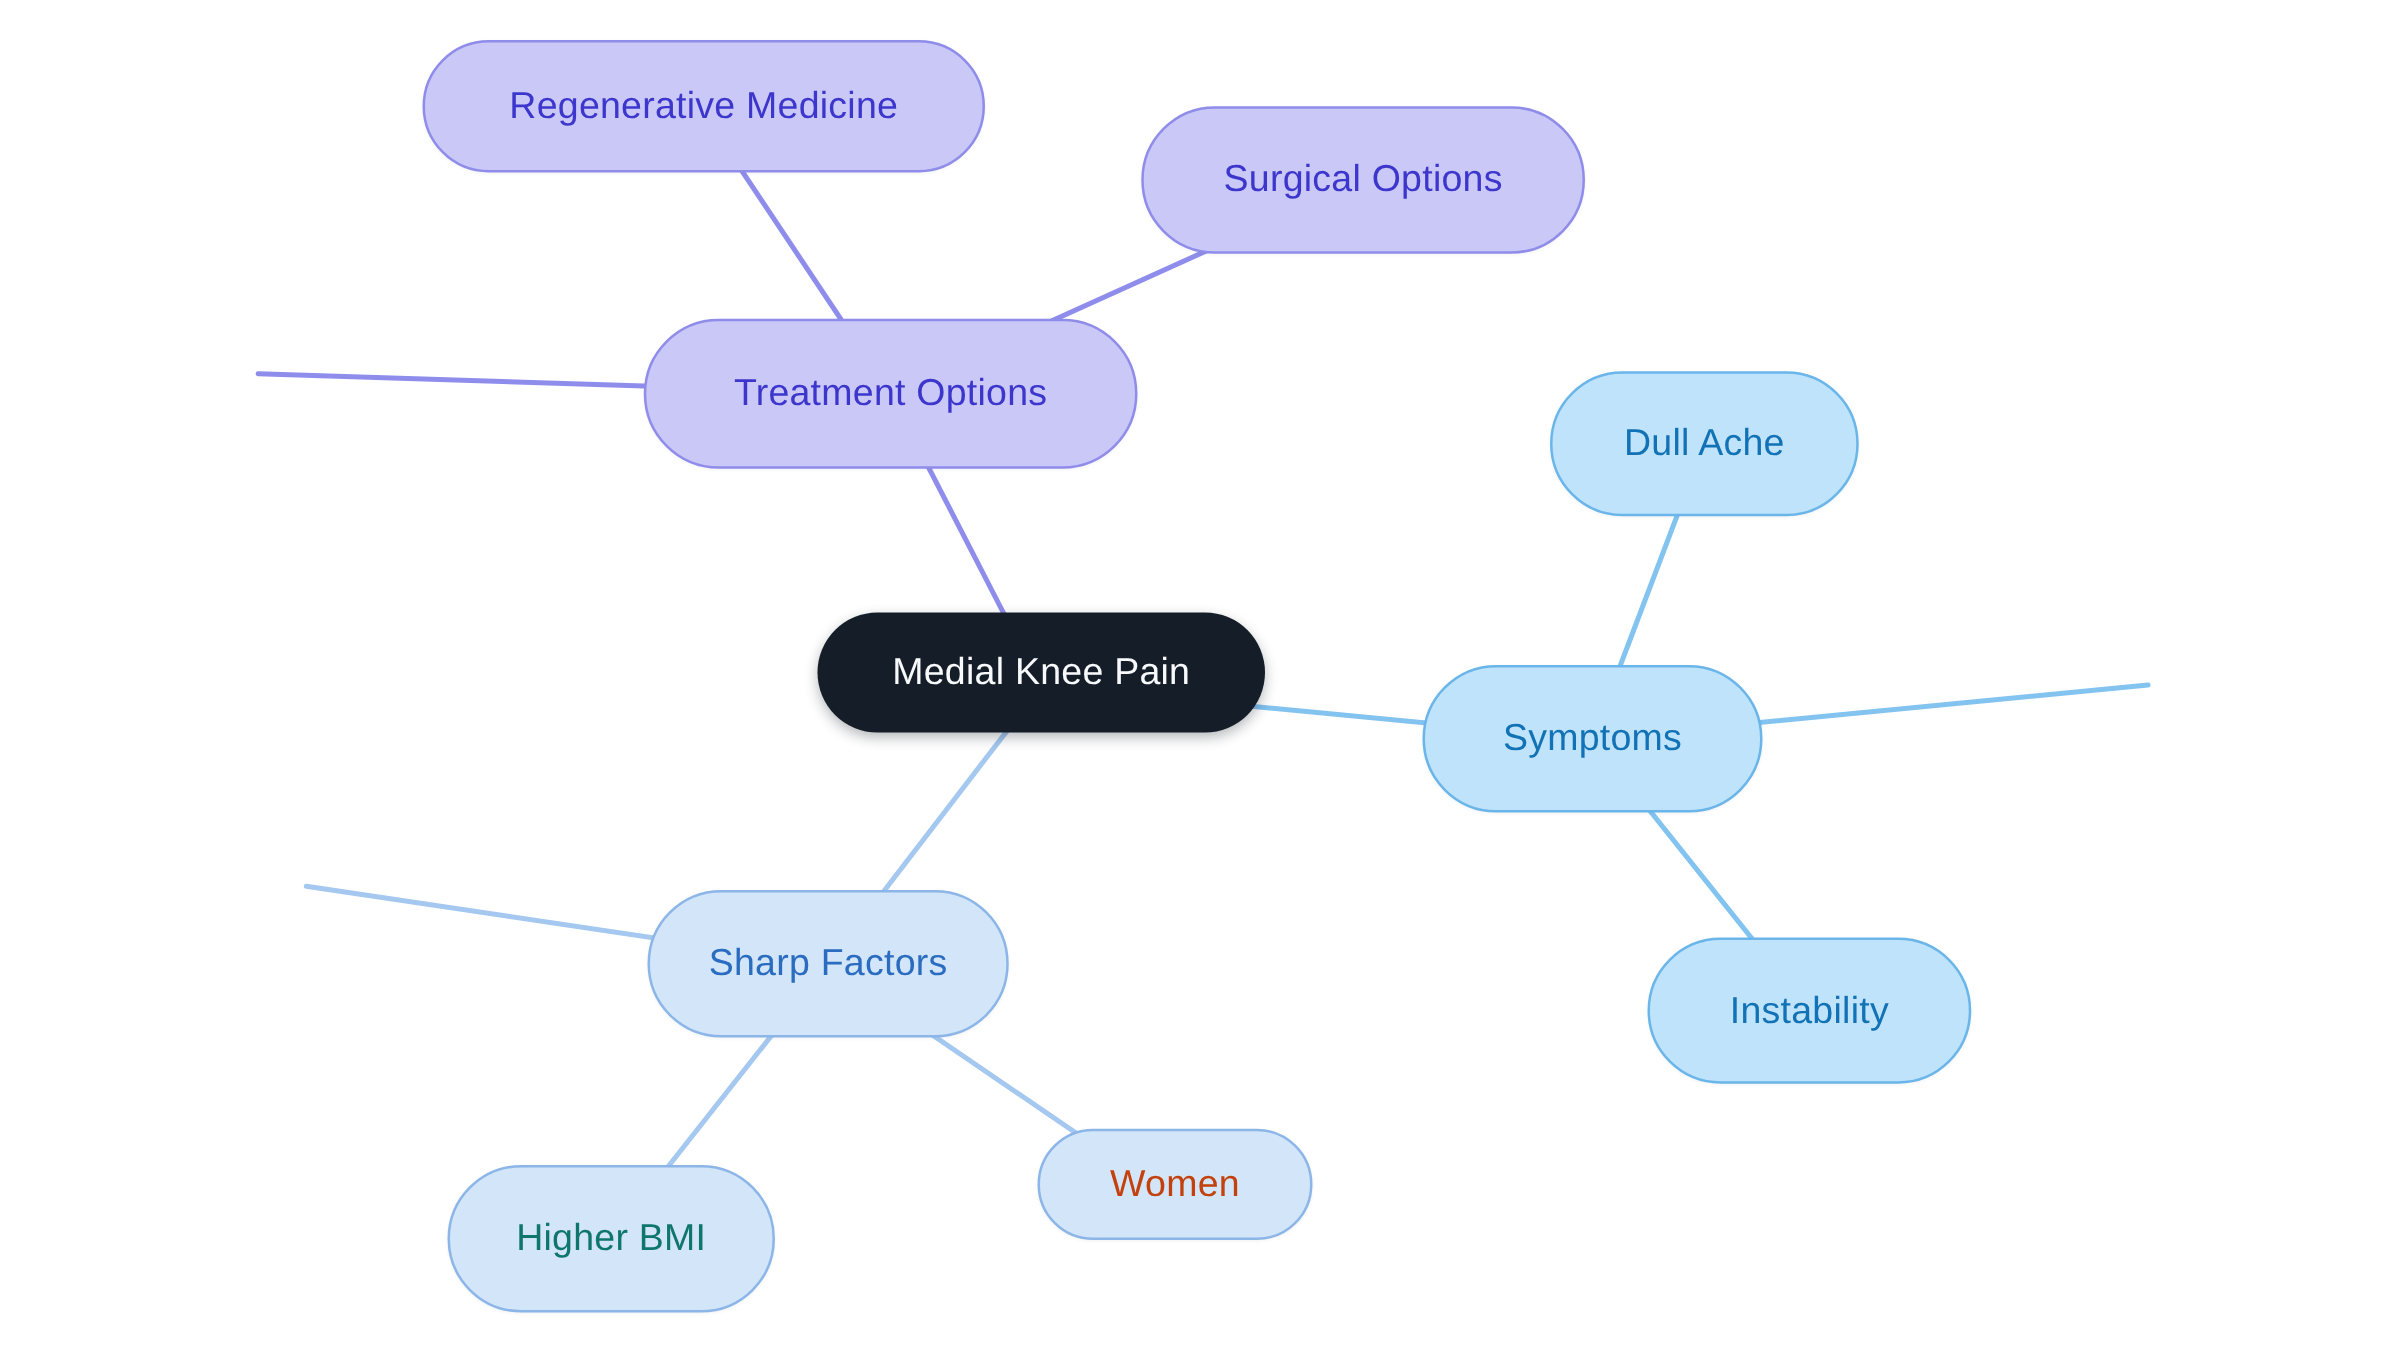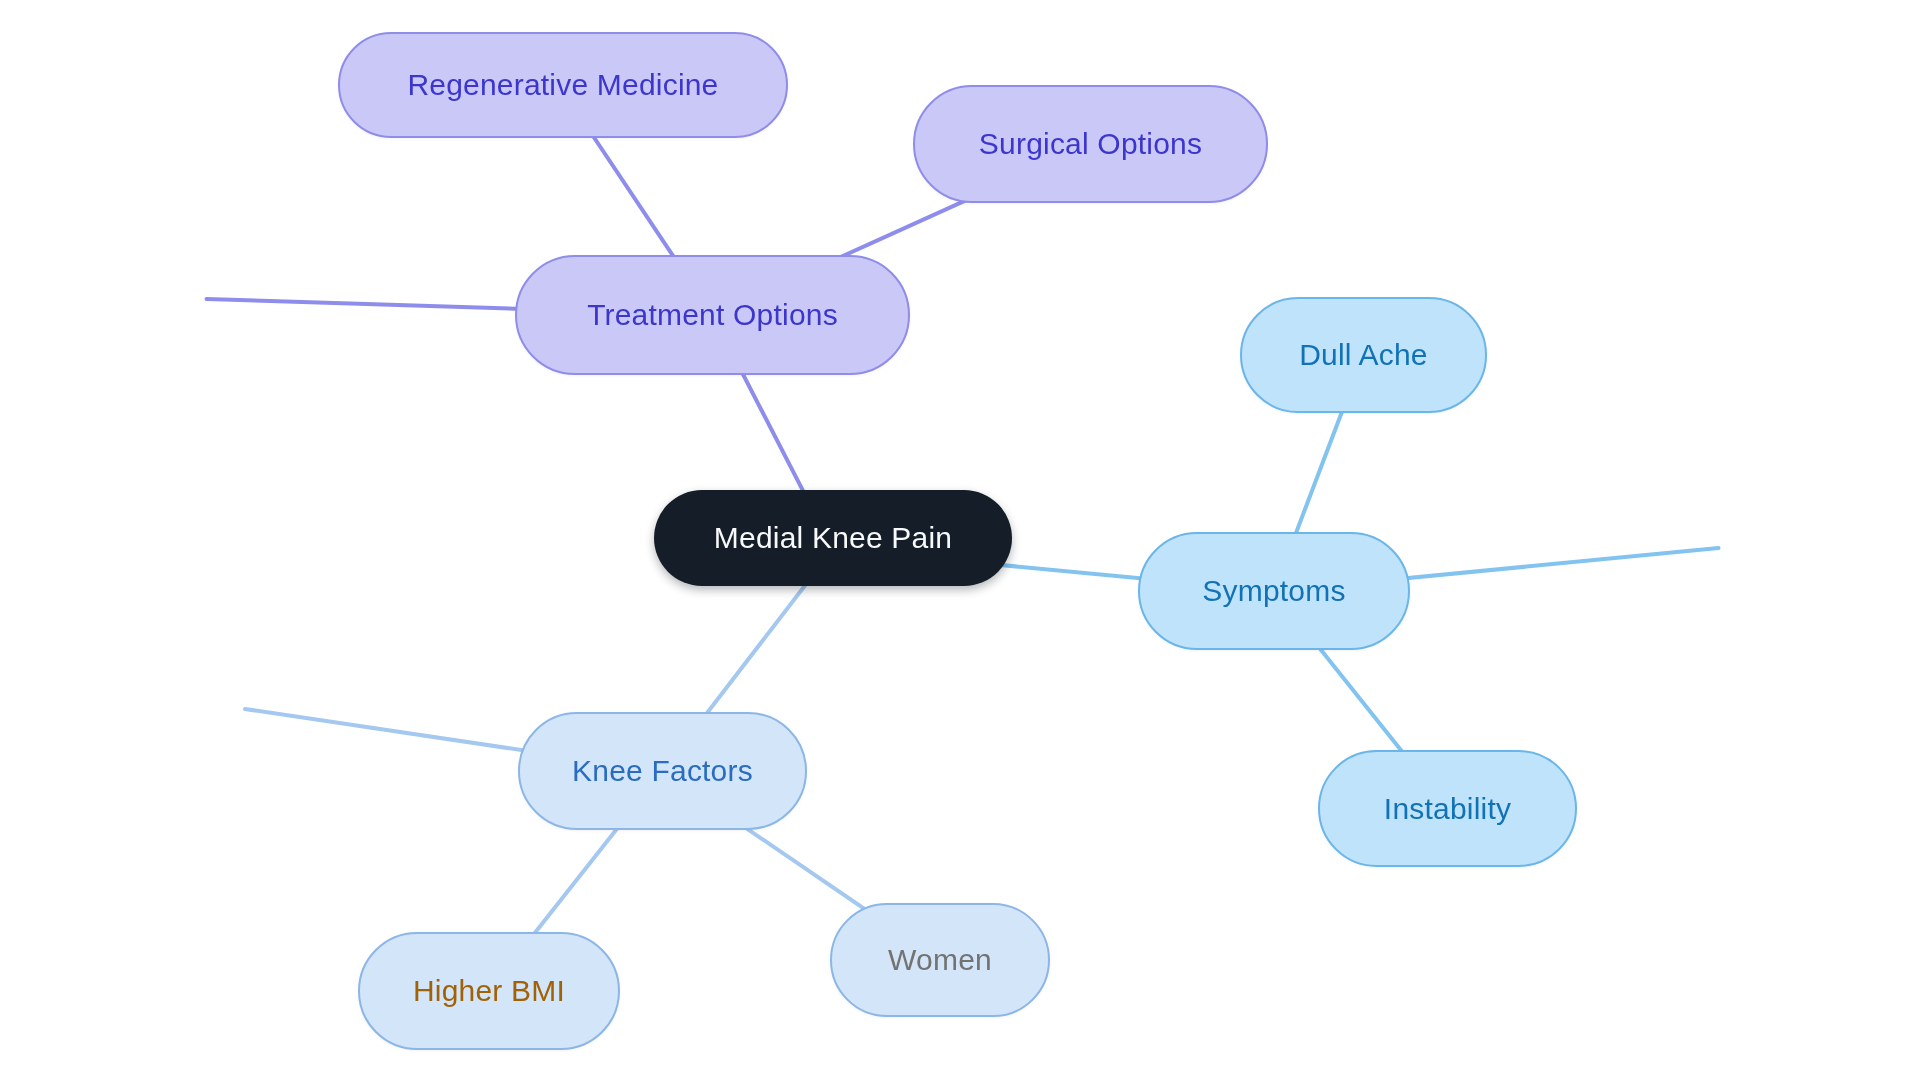--- a/index.html
+++ b/index.html
@@ -79,21 +79,21 @@
     <div class="node branch" style="left: 1138px; top: 532px; width: 272px; height: 118px; background: rgb(191, 227, 250); color: rgb(18, 114, 182); border-color: rgb(106, 181, 233);">
       <span>Symptoms</span>
     </div>
     <div class="node leaf" style="left: 1240px; top: 297px; width: 247px; height: 116px; background: rgb(191, 227, 250); color: rgb(18, 114, 182); border-color: rgb(106, 181, 233);">
       <span>Dull Ache</span>
     </div>
     <div class="node leaf" style="left: 1318px; top: 750px; width: 259px; height: 117px; background: rgb(191, 227, 250); color: rgb(18, 114, 182); border-color: rgb(106, 181, 233);">
       <span>Instability</span>
     </div>
     <div class="node branch" style="left: 518px; top: 712px; width: 289px; height: 118px; background: rgb(211, 229, 248); color: rgb(42, 108, 192); border-color: rgb(140, 182, 231);">
-      <span>Knee Factors</span>
+      <span>Sharp Factors</span>
     </div>
-    <div class="node leaf" style="left: 358px; top: 932px; width: 262px; height: 118px; background: rgb(211, 229, 248); color: #a16207; border-color: rgb(140, 182, 231);">
+    <div class="node leaf" style="left: 358px; top: 932px; width: 262px; height: 118px; background: rgb(211, 229, 248); color: #0f766e; border-color: rgb(140, 182, 231);">
       <span>Higher BMI</span>
     </div>
-    <div class="node leaf" style="left: 830px; top: 903px; width: 220px; height: 114px; background: rgb(211, 229, 248); color: #737373; border-color: rgb(140, 182, 231);">
+    <div class="node leaf" style="left: 830px; top: 903px; width: 220px; height: 89px; background: rgb(211, 229, 248); color: #c2410c; border-color: rgb(140, 182, 231);">
       <span>Women</span>
     </div>
   </div>
 
 </body></html>

